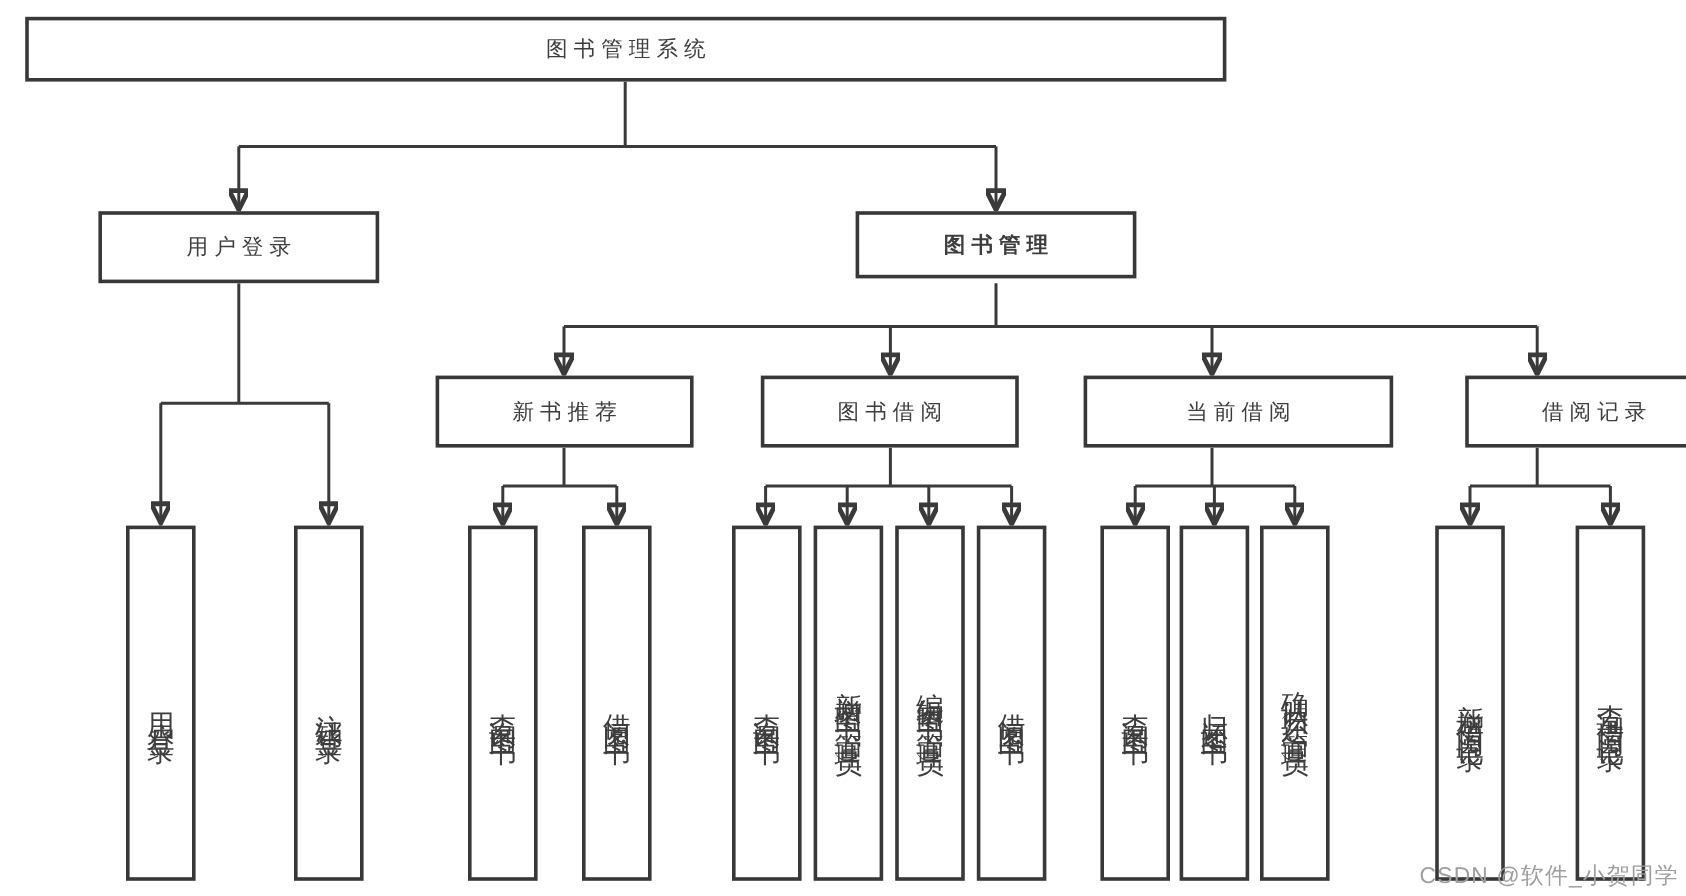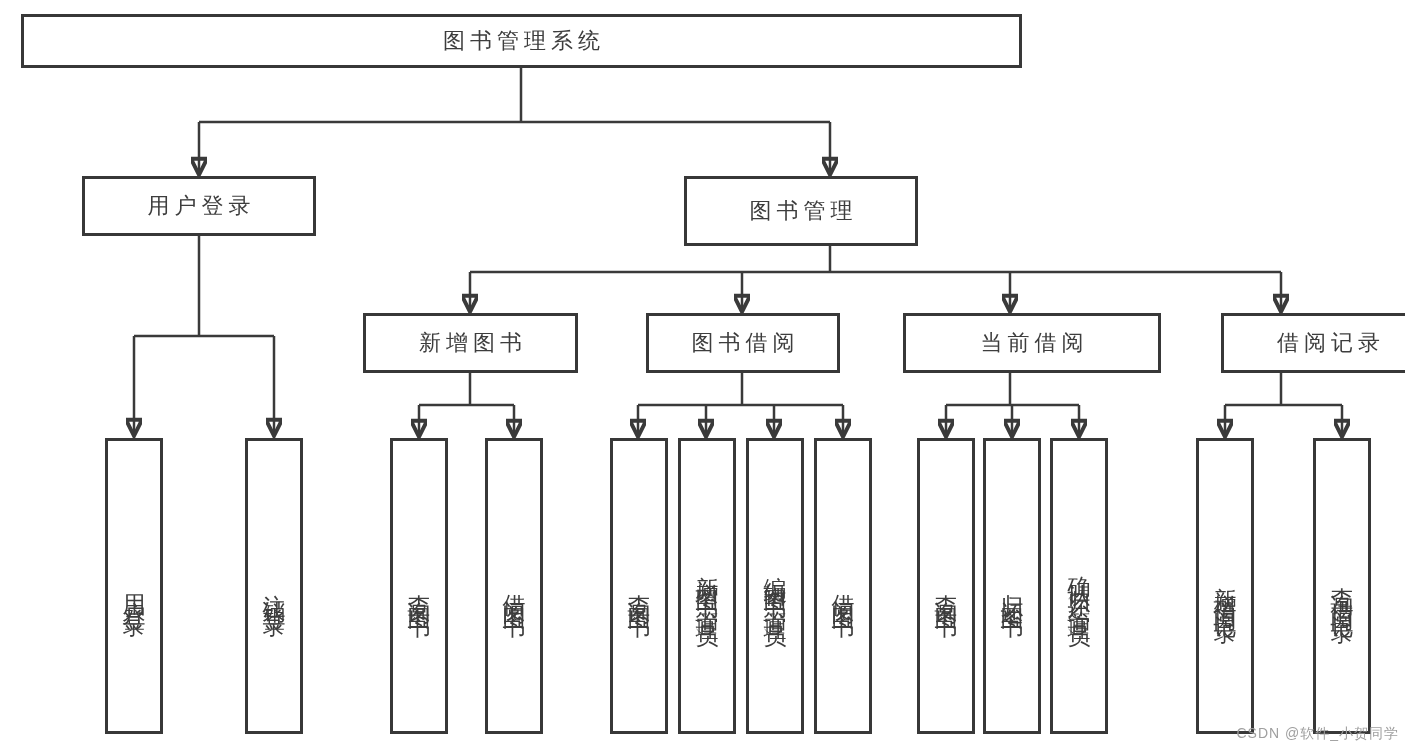--- a/index.html
+++ b/index.html
@@ -4,31 +4,31 @@
 <style>
   html,body{margin:0;padding:0;background:#ffffff;}
   #stage{
     position:relative;width:1405px;height:747px;background:#ffffff;overflow:hidden;
     font-family:"Liberation Sans","DejaVu Sans",sans-serif;color:#3d3d3d;
   }
   .box{
     position:absolute;box-sizing:border-box;border:3px solid #383838;background:#ffffff;
     display:flex;align-items:center;justify-content:center;
   }
-  .hbox{font-size:22px;letter-spacing:5px;}
+  .hbox{font-size:18px;letter-spacing:5px;}
   .hbox .lbl{white-space:nowrap;padding-left:5px;}
   .vbox{font-size:23px;}
   .vbox .lbl{
     writing-mode:vertical-rl;text-orientation:mixed;letter-spacing:7px;
     line-height:1;white-space:nowrap;padding-top:7px;
   }
   #connectors{position:absolute;left:0;top:0;width:1405px;height:747px;}
   #connectors path{stroke:#3a3a3a;stroke-width:2.5;fill:none;}
   .watermark{
-    position:absolute;right:6px;bottom:4px;font-size:14px;letter-spacing:1px;
+    position:absolute;right:6px;bottom:4px;font-size:19px;letter-spacing:1px;
     color:#9f9f9f;white-space:nowrap;
   }
 </style>
 </head>
 <body>
 
 <div id="stage">
 
   <svg id="connectors" viewBox="0 0 1405 747" xmlns="http://www.w3.org/2000/svg">
     <defs>
@@ -67,28 +67,28 @@
     <path marker-end="url(#ah)" d="M1342 405 V436"></path>
   </svg>
 
   <div class="box hbox" style="left:21px;top:14px;width:1001px;height:54px;">
     <span class="lbl">图书管理系统</span>
   </div>
 
   <div class="box hbox" style="left:82px;top:176px;width:234px;height:60px;">
     <span class="lbl">用户登录</span>
   </div>
-  <div class="box hbox" style="left:684px;top:176px;width:234px;height:70px;">
+  <div class="box hbox" style="left:713px;top:176px;width:234px;height:56px;font-weight:bold;">
     <span class="lbl">图书管理</span>
   </div>
 
   <div class="box hbox" style="left:363px;top:313px;width:215px;height:60px;">
-    <span class="lbl">新增图书</span>
+    <span class="lbl">新书推荐</span>
   </div>
-  <div class="box hbox" style="left:634px;top:313px;width:194px;height:60px;margin-left:12px;">
+  <div class="box hbox" style="left:634px;top:313px;width:215px;height:60px;">
     <span class="lbl">图书借阅</span>
   </div>
   <div class="box hbox" style="left:903px;top:313px;width:258px;height:60px;">
     <span class="lbl">当前借阅</span>
   </div>
   <div class="box hbox" style="left:1173px;top:313px;width:215px;height:60px;margin-left:48px;">
     <span class="lbl">借阅记录</span>
   </div>
 
   <div class="box vbox" style="left:105px;top:438px;width:58px;height:296px;">

